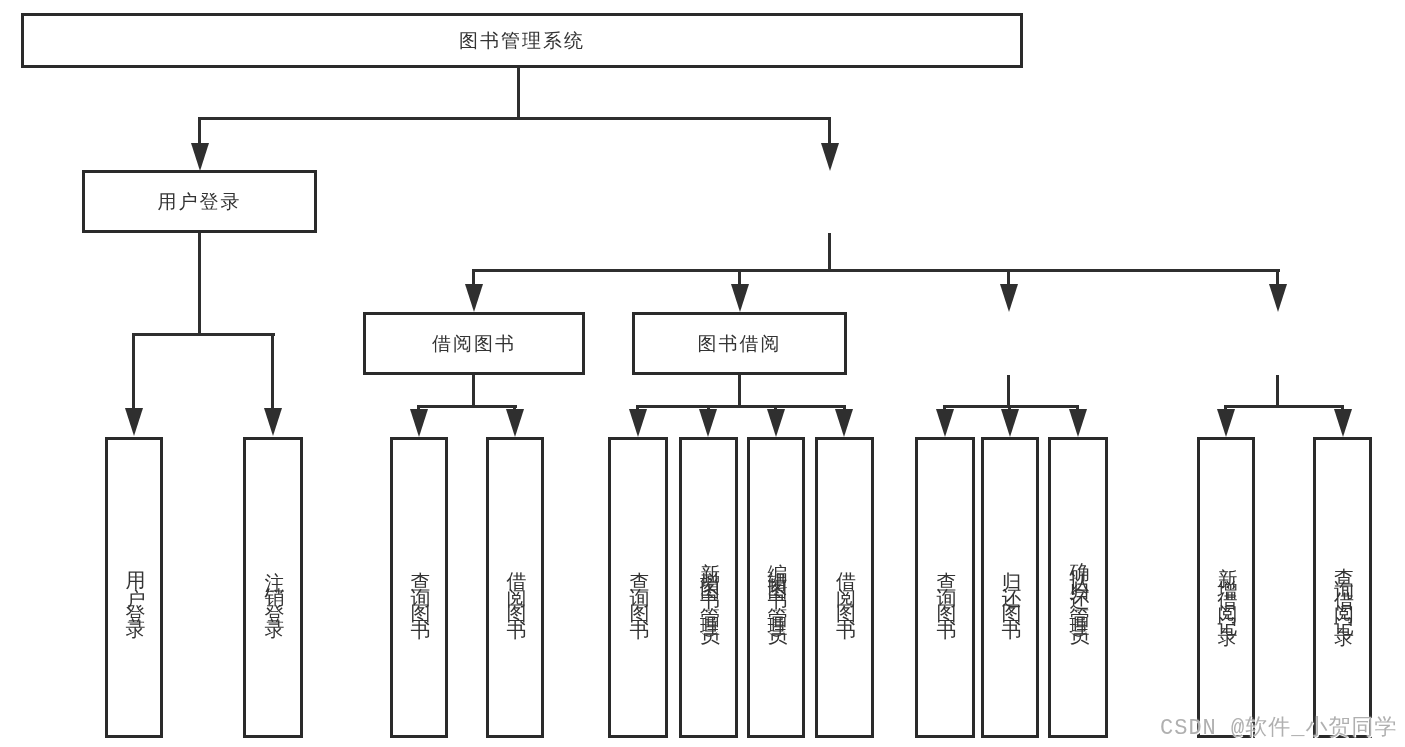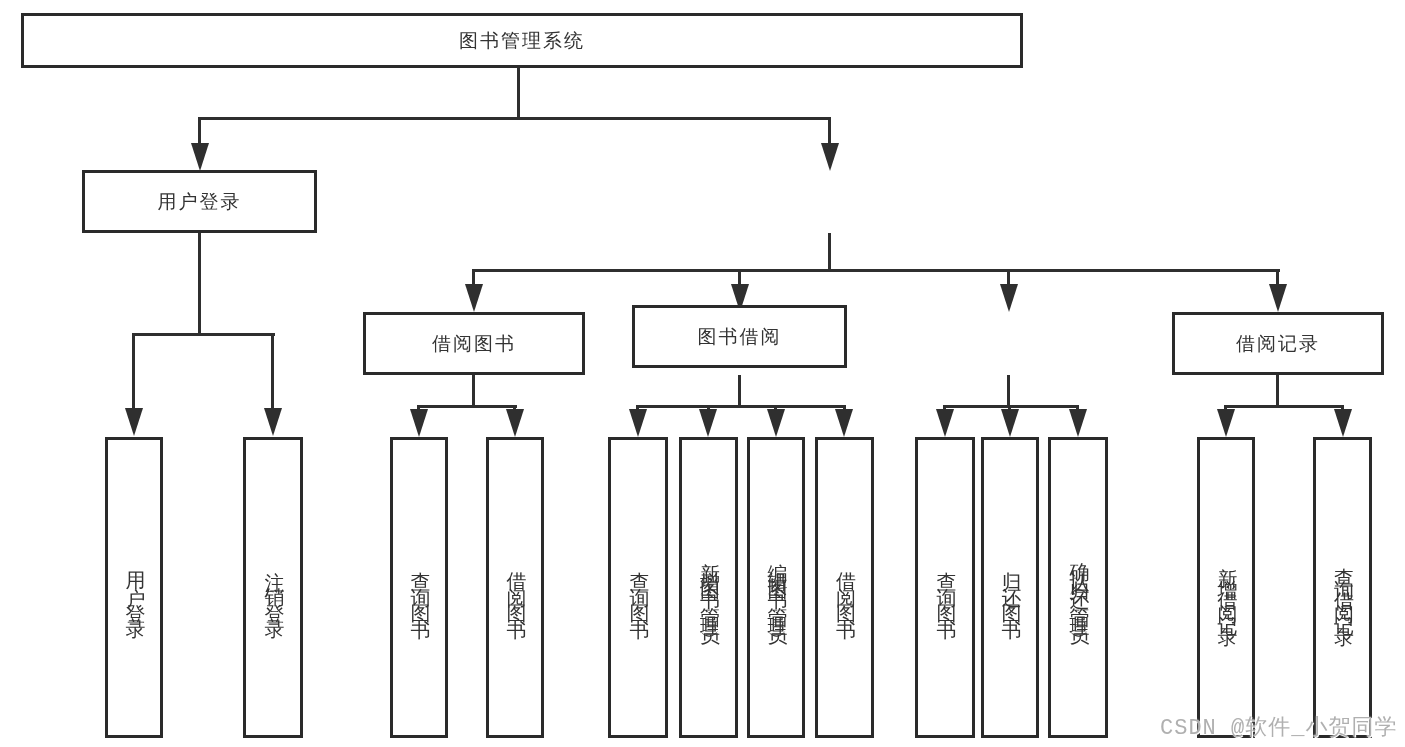--- a/index.html
+++ b/index.html
@@ -108,25 +108,22 @@
     <span class="hlabel">图书管理系统</span>
   </div>
 
   <div class="box" style="left:82px;top:170px;width:235px;height:63px">
     <span class="hlabel">用户登录</span>
   </div>
 
   <div class="box" style="left:363px;top:312px;width:222px;height:63px">
     <span class="hlabel">借阅图书</span>
   </div>
-  <div class="box" style="left:632px;top:305px;width:215px;height:63px">
+  <div class="box" style="left:632px;top:312px;width:215px;height:63px">
     <span class="hlabel">图书借阅</span>
-  </div>
-  <div class="box" style="left:1172px;top:312px;width:212px;height:63px">
-    <span class="hlabel">借阅记录</span>
   </div>
 
   <div class="box" style="left:105px;top:437px;width:58px;height:301px">
     <span class="vlabel ls4">用户登录</span>
   </div>
   <div class="box" style="left:243px;top:437px;width:60px;height:301px">
     <span class="vlabel ls4">注销登录</span>
   </div>
 
   <div class="box" style="left:390px;top:437px;width:58px;height:301px">

